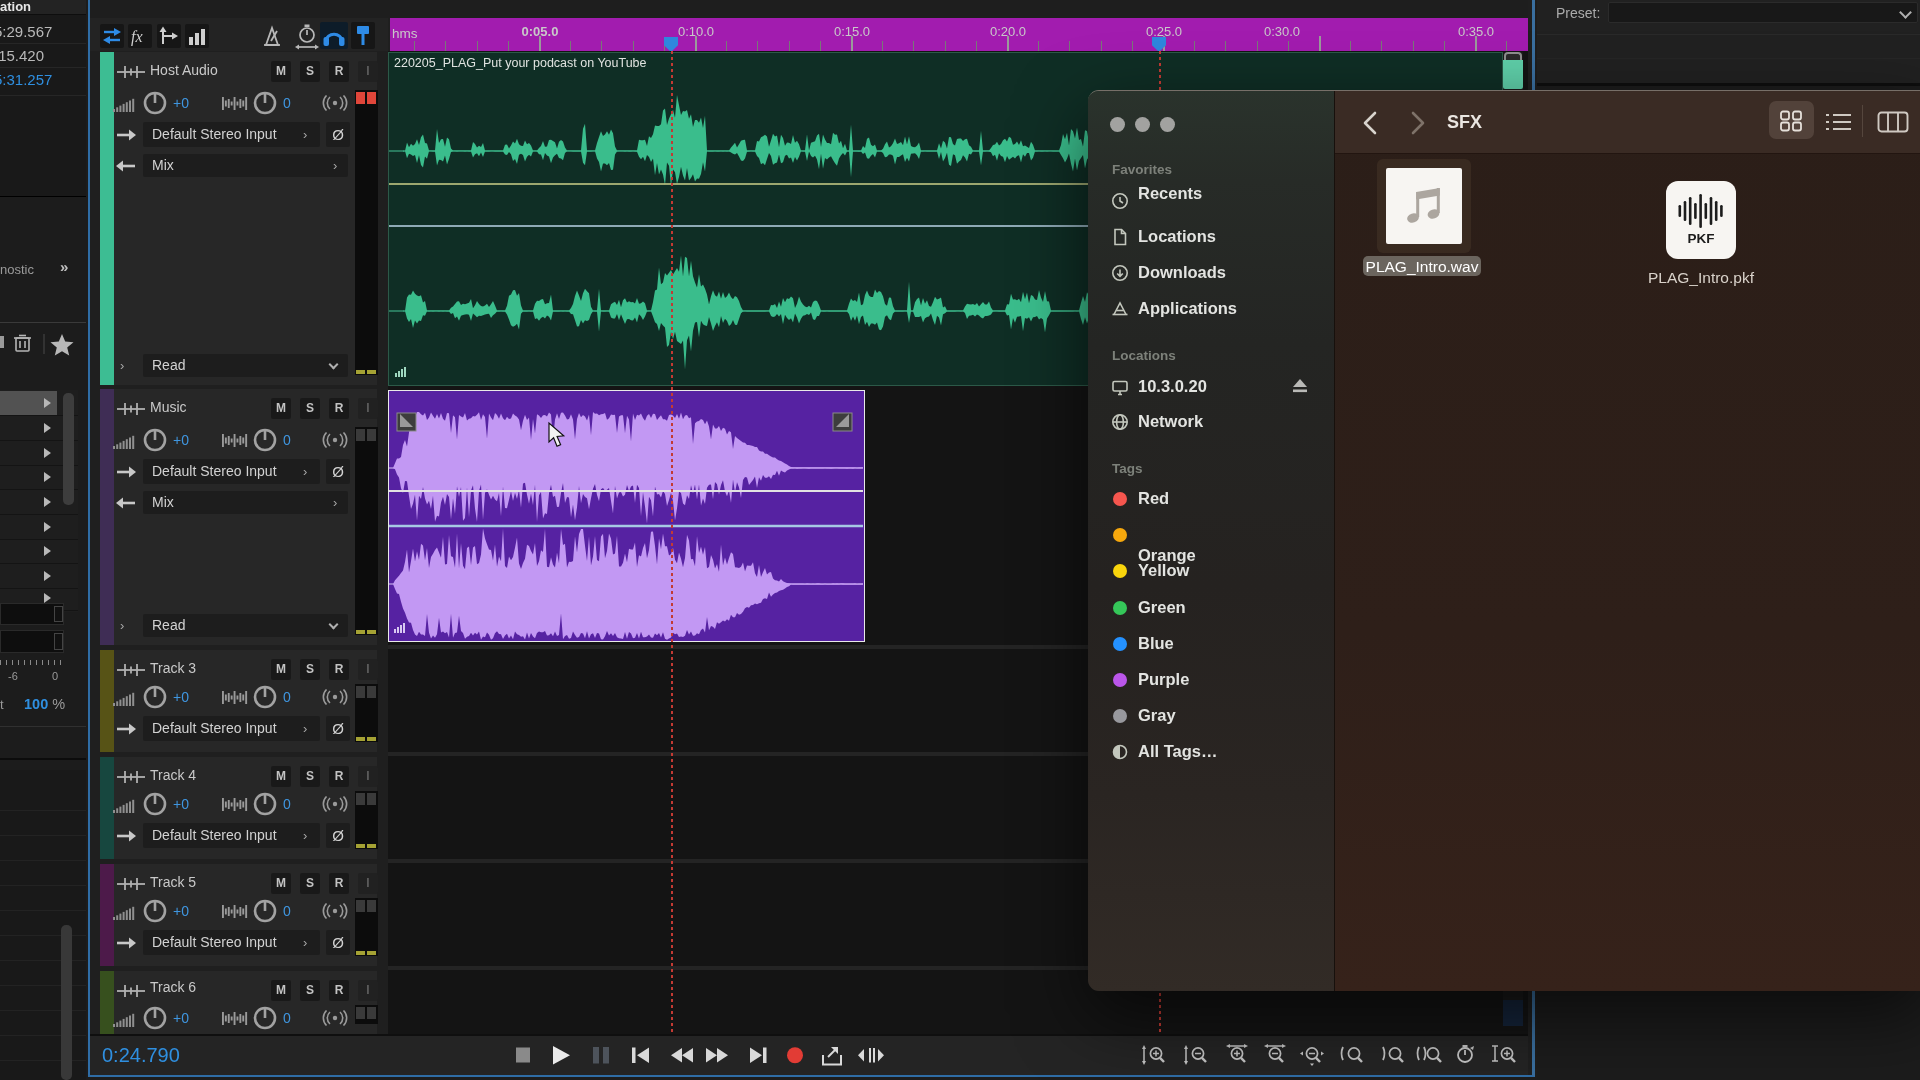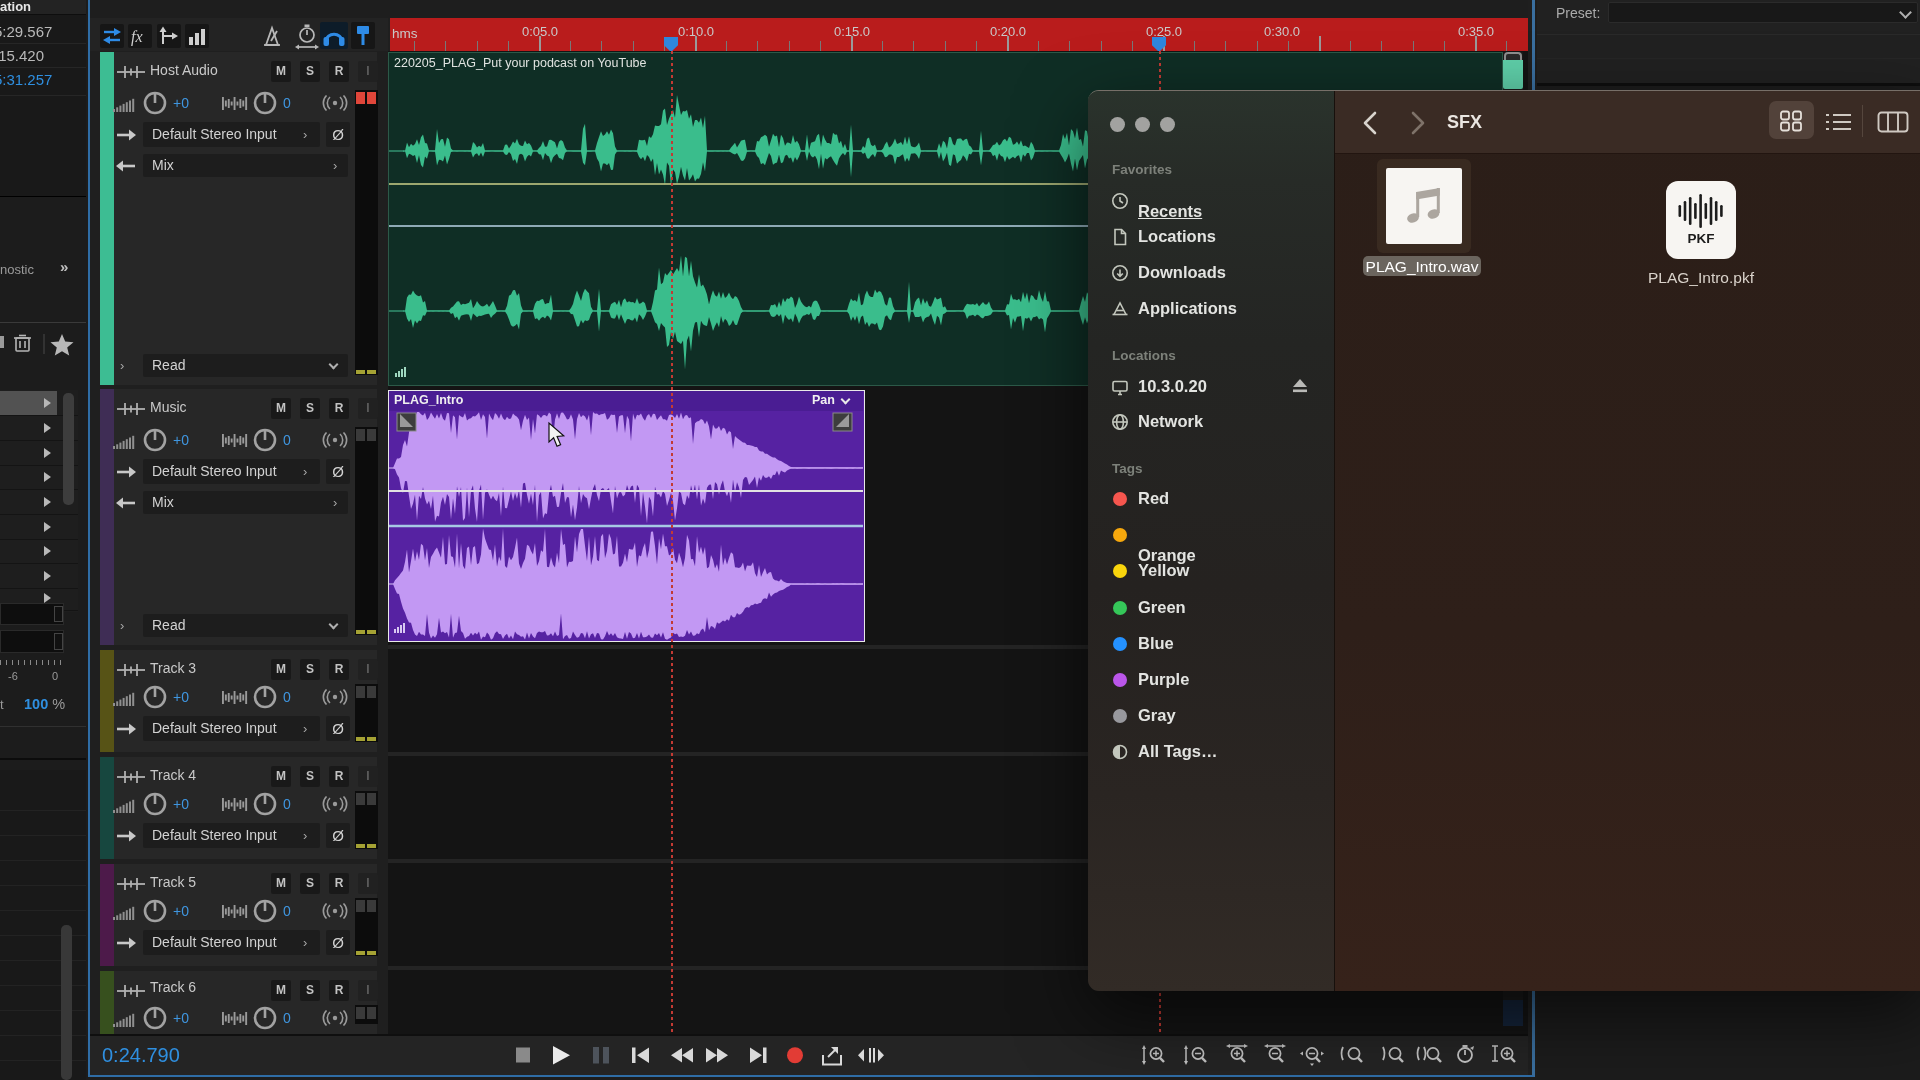--- a/index.html
+++ b/index.html
@@ -10,21 +10,21 @@
 
 
 #leftstrip { left:0; top:0; width:88px; height:1080px; background:#1c1c1c; }
 .lrow { position:absolute; left:0; width:86px; color:#b9b9b9; font-size:15px; }
 
 
 #editor { left:88px; top:0; width:1447px; height:1077px; background:#1f1f1f;
   border-left:2px solid #2f6da6; border-right:3px solid #3a6f9f; border-bottom:2px solid #2f6da6; }
 
 
-#ruler { left:300px; top:18px; width:1138px; height:33px; background:#b91c1c; }
+#ruler { left:300px; top:18px; width:1138px; height:33px; background:#a21caf; }
 .rlab { position:absolute; top:6px; font-size:13px; color:#c9c9c9; transform:translateX(-50%); }
 #rticks { position:absolute; left:0; top:23px; width:1138px; height:10px;
   background:repeating-linear-gradient(to right, transparent 0px, transparent 30.2px, #787878 30.2px, #787878 31.2px);
   background-position:-6px 0; }
 .rmaj { position:absolute; top:18px; width:2px; height:15px; background:#9a9a9a; }
 .phmark { position:absolute; top:19px; width:14px; height:15px; background:#2f87dd;
   clip-path:polygon(0 0, 100% 0, 100% 55%, 50% 100%, 0 55%); }
 
 
 .trk { position:absolute; left:10px; width:277px; background:#272727; }
@@ -194,21 +194,21 @@
 <rect x="251" y="0" width="24" height="27" rx="2" fill="#161616"></rect>
 <g fill="#2e8be6">
           <rect x="257" y="4" width="12" height="8" rx="1"></rect>
           <rect x="261.5" y="12" width="3" height="11"></rect>
         </g>
 </svg>
 
     <div id="ruler" class="abs">
       <div id="rticks"></div>
       <div class="abs" style="left:2px;top:8px;font-size:13.5px;color:#c9c9c9;">hms</div>
-      <div class="rlab" style="left:150px;">0:05.0</div>
+      <div class="rlab" style="left:150px;font-weight:bold;">0:05.0</div>
 <div class="rmaj" style="left:149px;"></div>
 <div class="rlab" style="left:306px;">0:10.0</div>
 <div class="rmaj" style="left:305px;"></div>
 <div class="rlab" style="left:462px;">0:15.0</div>
 <div class="rmaj" style="left:461px;"></div>
 <div class="rlab" style="left:618px;">0:20.0</div>
 <div class="rmaj" style="left:617px;"></div>
 <div class="rlab" style="left:774px;">0:25.0</div>
 <div class="rmaj" style="left:773px;"></div>
 <div class="rlab" style="left:892px;">0:30.0</div>
@@ -236,25 +236,20 @@
           <g fill="#9fd8c0">
             <rect x="6" y="320" width="2" height="4"></rect>
             <rect x="9" y="318" width="2" height="6"></rect>
             <rect x="12" y="316" width="2" height="8"></rect>
             <rect x="15" y="314" width="2" height="10"></rect>
           </g>
         </svg>
 <div class="abs" style="left:5px;top:3px;font-size:12.5px;color:#e0e3e0;">220205_PLAG_Put your podcast on YouTube</div>
 </div>
     <div class="abs" style="left:298px;top:390px;width:477px;height:252px;background:#5622a2;border:1.5px solid #e9e9e9;">
-<div class="abs" style="left:0;top:0;width:474px;height:20px;background:#4a1d93;">
-  <div class="abs" style="left:5px;top:2px;font-size:12.5px;font-weight:bold;color:#f0f0f0;">PLAG_Intro</div>
-  <div class="abs" style="left:423px;top:2px;font-size:12.5px;font-weight:bold;color:#f0f0f0;">Pan</div>
-  <div class="abs" style="left:453px;top:5px;width:7px;height:7px;border-right:2px solid #e8e8e8;border-bottom:2px solid #e8e8e8;transform:rotate(45deg);"></div>
-</div>
 <svg style="position:absolute;left:0;top:20px;" width="474" height="229" viewBox="0 0 474 229">
           <line x1="0" y1="57" x2="477" y2="57" stroke="#d9c4f8" stroke-width="1.2"></line>
           <line x1="0" y1="173" x2="477" y2="173" stroke="#d9c4f8" stroke-width="1.2"></line>
           <polygon points="2,57.0 4,57.0 6,52.3 8,47.5 10,47.4 12,46.1 14,34.1 16,29.1 18,35.6 20,21.4 22,12.9 24,7.5 26,6.3 28,1.0 30,1.1 32,3.3 34,4.4 36,1.7 38,9.0 40,6.6 42,1.4 44,4.7 46,7.7 48,3.0 50,7.4 52,1.9 54,7.7 56,9.7 58,2.1 60,2.3 62,21.9 64,4.2 66,6.3 68,28.4 70,4.1 72,5.5 74,6.6 76,2.1 78,9.4 80,7.7 82,7.2 84,5.0 86,5.4 88,3.7 90,1.2 92,9.0 94,3.2 96,6.0 98,27.8 100,2.6 102,6.5 104,9.2 106,2.0 108,4.0 110,7.8 112,2.6 114,7.2 116,9.2 118,5.8 120,8.1 122,7.6 124,2.4 126,4.6 128,5.8 130,8.4 132,19.3 134,9.8 136,3.7 138,9.1 140,6.6 142,29.0 144,7.9 146,22.5 148,3.3 150,4.5 152,6.9 154,4.3 156,3.9 158,5.5 160,1.6 162,3.4 164,28.7 166,8.4 168,2.3 170,8.0 172,1.8 174,1.6 176,4.5 178,8.5 180,8.1 182,3.3 184,8.4 186,28.4 188,8.1 190,1.9 192,6.2 194,4.1 196,5.6 198,9.6 200,3.4 202,24.3 204,1.0 206,2.7 208,2.6 210,4.3 212,3.2 214,2.9 216,2.0 218,8.7 220,7.3 222,3.6 224,4.1 226,3.7 228,22.1 230,5.5 232,4.3 234,4.3 236,22.3 238,4.7 240,8.5 242,30.5 244,2.4 246,8.9 248,3.7 250,4.6 252,2.6 254,7.1 256,9.7 258,4.8 260,3.0 262,6.9 264,2.8 266,2.9 268,9.0 270,6.6 272,4.3 274,8.2 276,8.3 278,9.7 280,4.0 282,3.4 284,4.6 286,7.0 288,3.0 290,7.8 292,1.6 294,8.2 296,4.4 298,4.1 300,7.2 302,6.3 304,33.1 306,12.2 308,10.5 310,10.1 312,7.9 314,8.9 316,13.2 318,9.6 320,15.6 322,28.6 324,13.5 326,17.4 328,17.4 330,15.1 332,19.9 334,16.8 336,17.7 338,23.4 340,20.0 342,21.2 344,37.9 346,25.0 348,27.1 350,28.4 352,29.9 354,31.6 356,31.8 358,34.1 360,33.9 362,34.5 364,35.0 366,36.0 368,36.0 370,39.4 372,40.5 374,40.5 376,42.7 378,42.8 380,44.2 382,45.6 384,46.4 386,46.6 388,48.2 390,49.6 392,50.0 394,51.3 396,52.6 398,53.6 400,55.0 402,56.0 404,56.2 406,56.2 408,56.3 410,56.2 412,56.3 414,56.2 416,56.2 418,56.2 420,56.2 422,56.2 424,56.2 426,56.2 428,56.2 430,56.2 432,56.3 434,56.2 436,56.3 438,56.3 440,56.2 442,56.2 444,56.2 446,56.2 448,56.3 450,56.2 452,56.3 454,56.2 456,56.3 458,56.2 460,56.3 462,56.3 464,56.2 466,56.3 468,56.6 470,56.2 472,56.2 474,56.2 474,57.3 472,57.5 470,57.6 468,57.6 466,57.3 464,57.8 462,57.5 460,57.4 458,57.8 456,57.4 454,57.5 452,57.5 450,57.4 448,57.2 446,57.3 444,57.6 442,57.8 440,57.6 438,57.6 436,57.3 434,57.5 432,57.5 430,57.4 428,57.4 426,57.4 424,57.5 422,57.4 420,57.8 418,57.5 416,57.3 414,57.3 412,57.4 410,57.5 408,57.7 406,57.3 404,57.4 402,57.4 400,58.5 398,59.4 396,61.6 394,60.7 392,59.5 390,64.7 388,59.7 386,64.1 384,63.8 382,68.1 380,65.3 378,66.7 376,66.8 374,64.0 372,69.7 370,66.2 368,76.9 366,65.6 364,69.1 362,71.5 360,74.1 358,66.6 356,65.9 354,69.0 352,86.9 350,76.6 348,71.3 346,81.4 344,68.5 342,91.9 340,79.6 338,85.3 336,80.6 334,69.3 332,74.1 330,83.8 328,73.2 326,71.0 324,88.2 322,73.5 320,73.7 318,76.8 316,93.0 314,87.6 312,94.7 310,73.4 308,88.5 306,73.5 304,82.4 302,74.3 300,88.0 298,84.2 296,94.2 294,92.4 292,82.0 290,80.4 288,97.5 286,109.4 284,90.1 282,81.7 280,89.0 278,94.9 276,83.0 274,79.7 272,86.5 270,83.0 268,83.5 266,75.6 264,105.4 262,89.2 260,85.8 258,112.6 256,95.5 254,81.2 252,105.2 250,77.0 248,73.8 246,92.0 244,74.6 242,75.6 240,80.3 238,73.9 236,83.8 234,85.4 232,80.9 230,81.6 228,87.5 226,74.9 224,102.4 222,90.0 220,77.1 218,78.7 216,79.8 214,76.9 212,78.3 210,90.2 208,84.0 206,73.0 204,77.7 202,87.2 200,98.3 198,87.3 196,86.0 194,83.1 192,92.3 190,74.9 188,96.5 186,109.3 184,93.5 182,106.3 180,86.5 178,86.0 176,91.9 174,71.9 172,82.0 170,95.8 168,95.9 166,84.8 164,85.9 162,73.7 160,82.5 158,103.0 156,102.2 154,107.5 152,81.1 150,84.2 148,110.9 146,73.7 144,94.2 142,82.4 140,92.8 138,83.8 136,71.8 134,72.6 132,96.7 130,78.9 128,88.1 126,81.7 124,89.9 122,80.2 120,88.8 118,97.3 116,96.9 114,75.5 112,105.3 110,81.9 108,90.3 106,88.4 104,84.8 102,88.5 100,83.8 98,78.2 96,82.0 94,109.0 92,73.5 90,80.1 88,110.9 86,97.6 84,74.2 82,79.5 80,106.2 78,76.3 76,107.0 74,109.8 72,76.0 70,86.0 68,75.3 66,102.9 64,87.3 62,108.4 60,85.9 58,83.0 56,94.1 54,85.7 52,91.6 50,105.6 48,104.7 46,110.8 44,84.8 42,98.1 40,89.7 38,93.4 36,87.6 34,76.1 32,87.9 30,84.8 28,109.8 26,83.7 24,92.8 22,98.0 20,85.1 18,70.3 16,70.0 14,82.1 12,77.2 10,66.4 8,63.5 6,58.3 4,57.0 2,57.0" fill="#c298f3"></polygon>
           <polygon points="2,173.0 4,173.0 6,169.3 8,167.0 10,164.7 12,162.0 14,159.5 16,151.0 18,138.6 20,161.5 22,150.0 24,137.4 26,150.4 28,140.3 30,148.9 32,132.8 34,134.4 36,149.6 38,137.0 40,157.0 42,146.1 44,142.7 46,138.9 48,136.4 50,141.4 52,146.8 54,125.8 56,153.6 58,152.9 60,124.0 62,145.3 64,146.0 66,156.7 68,122.6 70,157.6 72,131.9 74,154.7 76,158.2 78,136.9 80,135.6 82,154.2 84,136.5 86,134.9 88,153.2 90,152.1 92,143.4 94,117.6 96,127.5 98,133.2 100,138.6 102,138.9 104,149.8 106,133.6 108,155.7 110,145.6 112,150.2 114,117.6 116,155.0 118,157.1 120,145.5 122,149.3 124,146.1 126,136.7 128,126.5 130,152.6 132,157.9 134,152.0 136,147.7 138,133.8 140,135.1 142,140.1 144,143.6 146,132.1 148,155.0 150,150.2 152,139.2 154,141.0 156,117.7 158,155.8 160,156.2 162,146.3 164,153.6 166,156.6 168,141.6 170,152.2 172,118.1 174,134.1 176,132.8 178,156.5 180,150.7 182,150.9 184,150.0 186,125.3 188,141.5 190,122.9 192,118.1 194,118.1 196,134.7 198,150.1 200,125.6 202,154.4 204,145.5 206,124.9 208,148.9 210,150.2 212,125.4 214,122.8 216,147.2 218,140.0 220,122.4 222,127.6 224,143.5 226,142.4 228,124.8 230,155.6 232,155.4 234,151.8 236,142.4 238,151.3 240,137.8 242,138.6 244,138.4 246,131.6 248,156.0 250,144.3 252,145.4 254,136.9 256,131.9 258,147.2 260,138.9 262,120.8 264,120.5 266,135.1 268,153.6 270,127.2 272,138.3 274,122.5 276,135.2 278,135.2 280,144.6 282,142.9 284,136.8 286,148.8 288,152.3 290,141.6 292,147.8 294,156.2 296,147.0 298,123.8 300,129.6 302,148.3 304,147.9 306,155.3 308,125.1 310,142.1 312,135.5 314,143.8 316,136.0 318,157.3 320,156.1 322,144.0 324,148.8 326,157.5 328,153.0 330,161.1 332,133.4 334,154.4 336,146.6 338,153.4 340,146.9 342,141.2 344,143.0 346,156.3 348,156.5 350,157.1 352,155.8 354,151.5 356,160.4 358,154.4 360,154.8 362,154.8 364,151.3 366,162.2 368,165.9 370,154.0 372,165.9 374,161.2 376,157.1 378,163.5 380,161.4 382,160.9 384,167.4 386,169.2 388,169.5 390,170.4 392,168.1 394,170.2 396,171.2 398,172.0 400,172.2 402,172.6 404,172.5 406,172.6 408,172.5 410,172.5 412,172.5 414,172.6 416,172.7 418,172.2 420,172.5 422,172.7 424,172.5 426,172.7 428,172.2 430,172.2 432,172.7 434,172.8 436,172.6 438,172.7 440,172.7 442,172.8 444,172.2 446,172.5 448,172.3 450,172.6 452,172.3 454,172.2 456,172.5 458,172.6 460,172.4 462,172.5 464,172.5 466,172.2 468,172.7 470,172.4 472,172.5 474,172.2 474,173.8 472,173.8 470,173.8 468,173.8 466,173.8 464,173.7 462,173.7 460,173.8 458,173.8 456,173.8 454,173.8 452,173.5 450,173.8 448,173.8 446,173.8 444,173.7 442,173.8 440,173.7 438,173.8 436,173.5 434,173.8 432,173.8 430,173.7 428,173.7 426,173.8 424,173.8 422,173.7 420,173.7 418,173.8 416,173.7 414,173.7 412,173.8 410,173.8 408,173.8 406,173.7 404,173.8 402,173.5 400,175.3 398,176.1 396,177.4 394,178.7 392,179.3 390,180.0 388,181.6 386,181.9 384,183.4 382,185.7 380,181.5 378,188.1 376,187.3 374,188.0 372,191.7 370,192.2 368,193.2 366,192.6 364,194.1 362,194.3 360,196.7 358,196.1 356,197.2 354,200.7 352,203.0 350,203.8 348,202.1 346,206.3 344,206.2 342,203.8 340,209.8 338,208.3 336,210.5 334,209.6 332,211.2 330,212.8 328,211.3 326,217.9 324,215.7 322,215.1 320,219.2 318,206.1 316,221.4 314,217.5 312,219.1 310,223.2 308,222.3 306,224.4 304,224.7 302,220.6 300,223.5 298,219.0 296,224.8 294,226.0 292,225.6 290,226.1 288,222.5 286,223.2 284,221.7 282,226.5 280,227.4 278,228.7 276,227.8 274,221.2 272,226.6 270,222.0 268,224.2 266,222.5 264,226.8 262,226.4 260,223.4 258,225.4 256,226.2 254,226.2 252,220.8 250,227.4 248,222.1 246,226.7 244,227.2 242,222.5 240,221.1 238,227.8 236,220.9 234,227.9 232,227.5 230,227.2 228,226.2 226,222.1 224,224.9 222,222.2 220,224.4 218,220.1 216,225.3 214,228.6 212,228.2 210,222.5 208,222.1 206,226.9 204,222.2 202,223.2 200,227.5 198,220.3 196,227.3 194,222.6 192,222.0 190,226.0 188,226.8 186,224.1 184,220.4 182,227.1 180,227.7 178,224.1 176,224.9 174,228.3 172,202.2 170,223.9 168,224.9 166,220.5 164,225.2 162,222.3 160,224.3 158,224.6 156,220.1 154,221.2 152,221.2 150,220.5 148,222.1 146,227.2 144,225.4 142,222.1 140,227.4 138,221.6 136,228.4 134,225.3 132,225.7 130,224.1 128,223.3 126,220.5 124,228.2 122,224.6 120,227.4 118,222.8 116,224.6 114,227.9 112,223.2 110,223.0 108,220.3 106,222.2 104,227.2 102,228.7 100,223.7 98,221.6 96,226.2 94,225.4 92,228.7 90,220.5 88,223.5 86,221.7 84,224.6 82,221.7 80,225.0 78,225.8 76,227.8 74,222.1 72,220.1 70,204.8 68,221.5 66,222.1 64,226.8 62,202.8 60,226.6 58,220.9 56,222.3 54,220.4 52,221.6 50,206.8 48,223.2 46,226.7 44,224.5 42,227.5 40,221.8 38,203.1 36,224.9 34,223.6 32,223.6 30,220.8 28,224.9 26,223.4 24,219.1 22,211.7 20,211.6 18,207.4 16,201.7 14,197.5 12,190.7 10,183.1 8,182.5 6,178.0 4,173.0 2,173.0" fill="#c298f3"></polygon>
           <line x1="0" y1="80" x2="477" y2="80" stroke="#e2e2e2" stroke-width="2"></line>
           <line x1="0" y1="115" x2="477" y2="115" stroke="#a6c8e4" stroke-width="2.5"></line>
           <rect x="8" y="2" width="19" height="18" fill="#3d3d3d" stroke="#8a8a8a" stroke-width="1"></rect>
           <polygon points="11,16 24,16 11,3" fill="#9a9a9a"></polygon>
           <rect x="444" y="2" width="19" height="18" fill="#3d3d3d" stroke="#8a8a8a" stroke-width="1"></rect>
@@ -813,21 +808,21 @@
       <div class="tl" style="left:22px;"></div>
       <div class="tl" style="left:47px;"></div>
       <div class="tl" style="left:72px;"></div>
       <div class="fhead" style="top:71px;">Favorites</div>
 <svg class="ficon" style="left:23px;top:101px;" width="18" height="18" viewBox="0 0 18 18">
           <g stroke="#c3c7bd" stroke-width="1.6" fill="none">
             <circle cx="9" cy="9" r="7.2"></circle>
             <path d="M9 5 V9 L12 11"></path>
           </g>
         </svg>
-<div class="fside" style="top:111px;text-decoration:underline;">Recents</div>
+<div class="fside" style="top:93px;">Recents</div>
 <svg class="ficon" style="left:23px;top:137px;" width="18" height="18" viewBox="0 0 18 18">
           <g stroke="#c3c7bd" stroke-width="1.6" fill="none">
             <path d="M4 1.5 H10.5 L14.5 5.5 V16.5 H4 Z"></path>
             <path d="M10.5 1.5 V5.5 H14.5"></path>
           </g>
         </svg>
 <div class="fside" style="top:136px;">Locations</div>
 <svg class="ficon" style="left:23px;top:173px;" width="18" height="18" viewBox="0 0 18 18">
           <g stroke="#c3c7bd" stroke-width="1.6" fill="none">
             <circle cx="9" cy="9" r="7.2"></circle>

